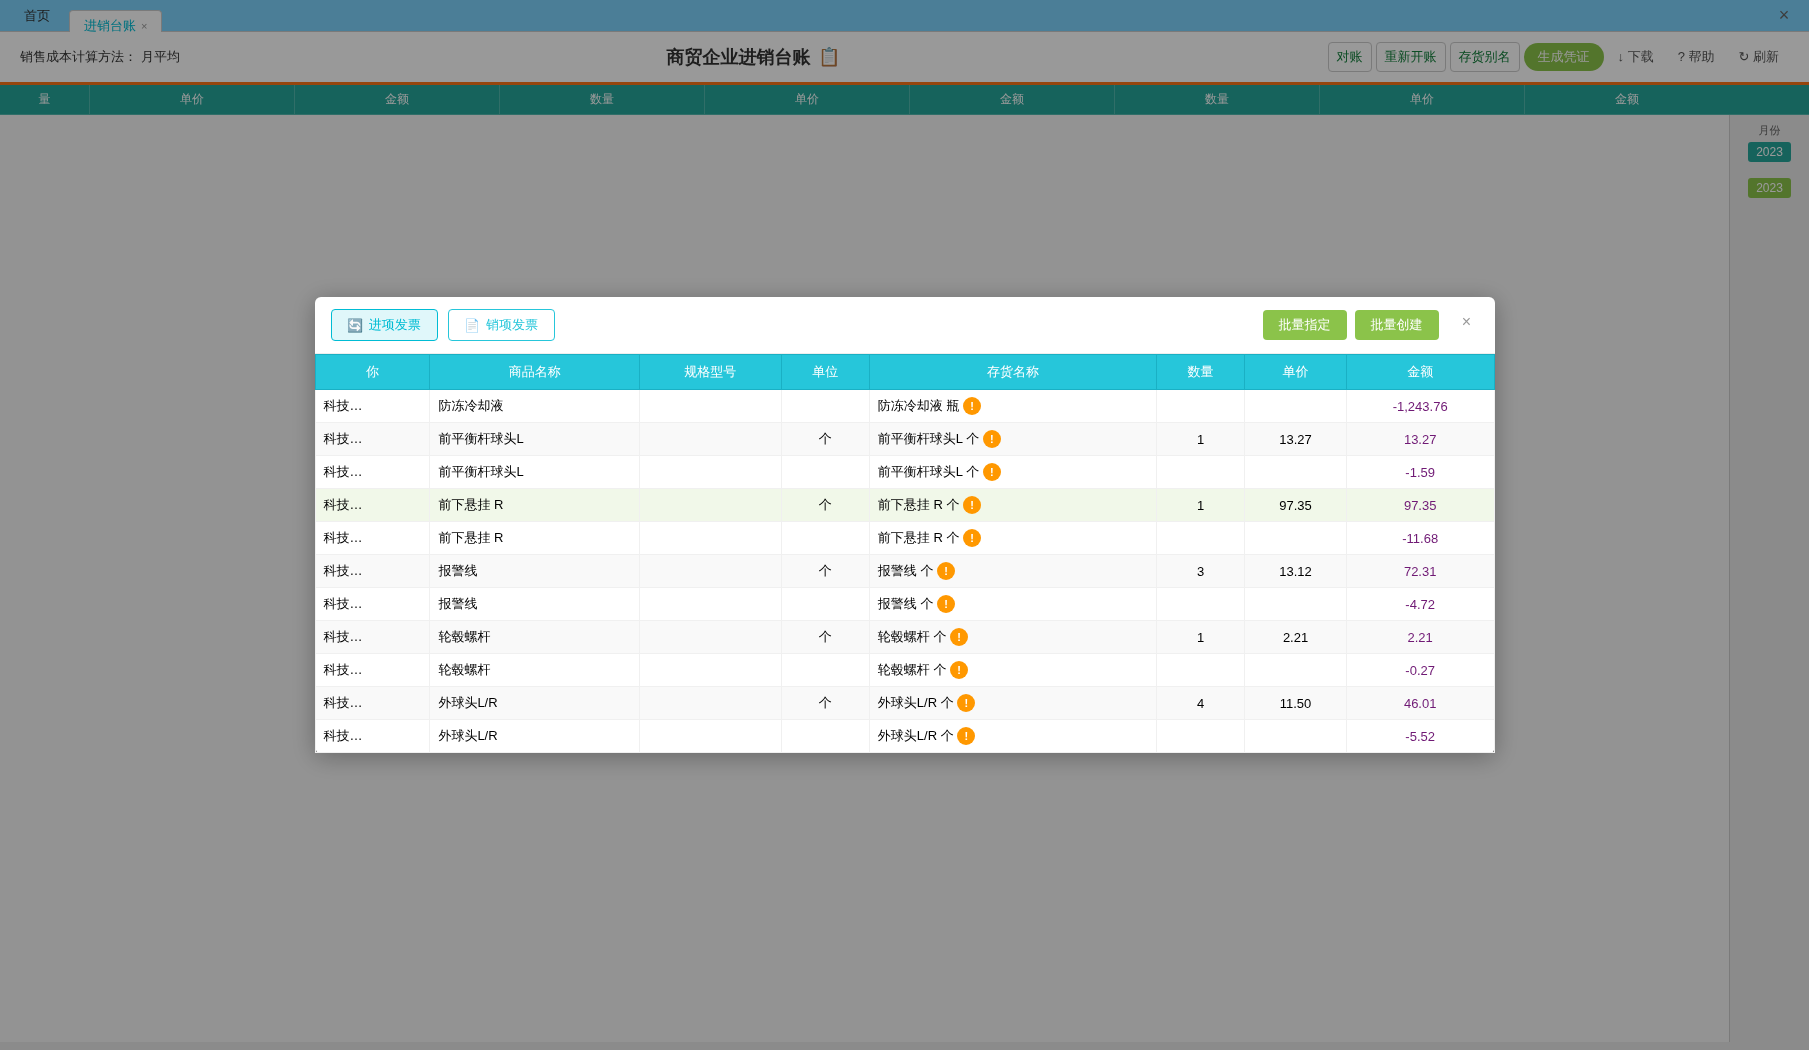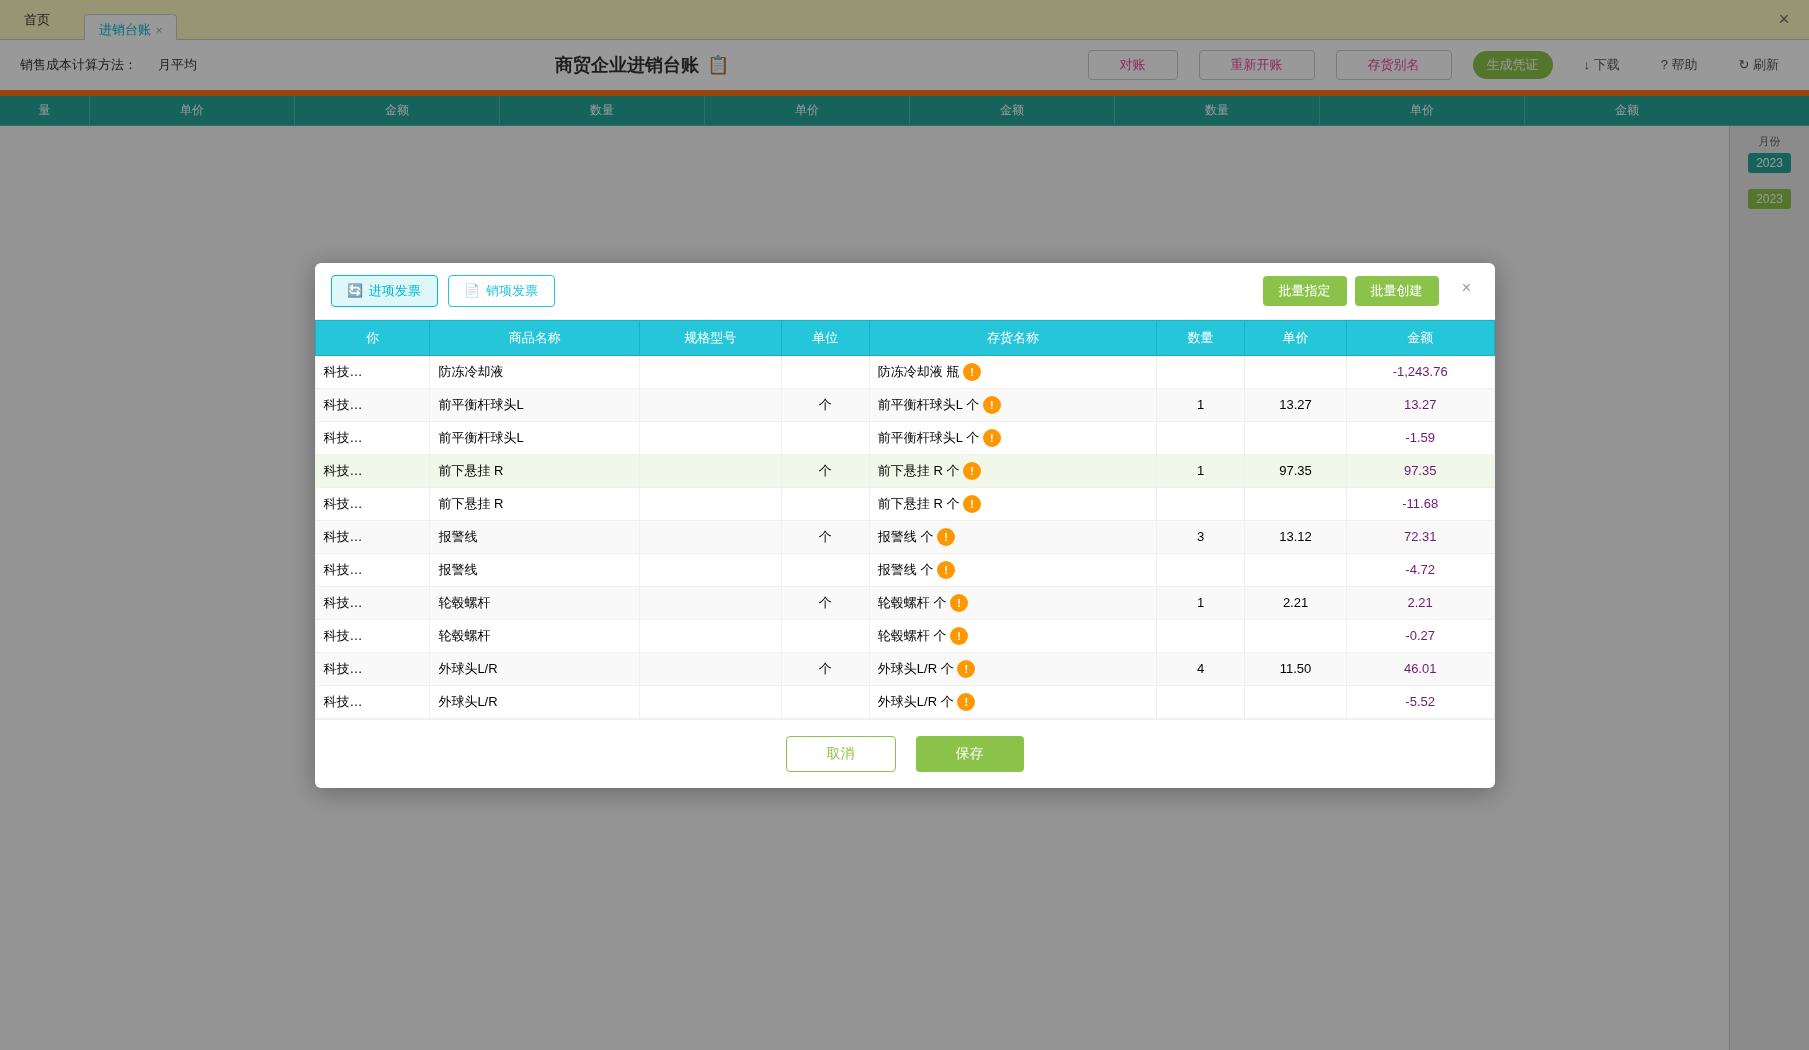--- a/index.html
+++ b/index.html
@@ -1,22 +1,22 @@
 <!DOCTYPE html>
 <html><head>
   <meta charset="utf-8">
   <style>
     * { box-sizing: border-box; margin: 0; padding: 0; }
     body { font-family: "Microsoft YaHei", "SimHei", sans-serif; font-size: 13px; background: #e8e8e8; overflow: hidden; width: 1809px; height: 1050px; }
 
     
     .top-bar {
-      display: flex; align-items: center; height: 40px;
-      background: #fef9c3; border-bottom: 1px solid #ccc;
-      padding: 0 10px; gap: 20px;
+      display: flex; align-items: center; height: 32px;
+      background: #7dd3fc; border-bottom: 1px solid #ccc;
+      padding: 0 10px; gap: 5px;
     }
     .tab-home {
       padding: 6px 14px; font-size: 13px; cursor: pointer; color: #333;
       border: none; background: none;
     }
     .tab-active {
       background: #fff; border: 1px solid #ccc; border-bottom: none;
       border-radius: 4px 4px 0 0; padding: 6px 14px; font-size: 13px;
       color: #00bcd4; display: flex; align-items: center; gap: 5px; margin-top: 20px;
     }
@@ -27,32 +27,32 @@
     }
 
     
     .main-area {
       display: flex; flex-direction: column; height: calc(1050px - 40px);
       background: #f5f5f5;
     }
 
     
     .toolbar {
-      display: flex; align-items: center; padding: 10px 20px; gap: 21px;
-      background: #fff; border-bottom: 6px solid #f97316; justify-content: flex-end;
+      display: flex; align-items: center; padding: 10px 20px; gap: 4px;
+      background: #fff; border-bottom: 3px solid #f97316; justify-content: flex-end;
     }
     .toolbar-label { font-size: 13px; color: #333; }
     .toolbar-value { font-size: 13px; color: #333; }
     .toolbar-title {
       flex: 1; text-align: center; font-size: 18px; font-weight: bold; color: #333;
       display: flex; align-items: center; justify-content: center; gap: 8px;
     }
     .toolbar-btn {
-      padding: 5px 31px; border: 1px solid #ccc; background: #fff; border-radius: 4px;
-      cursor: pointer; font-size: 13px; color: #ec4899;
+      padding: 5px 8px; border: 1px solid #ccc; background: #fff; border-radius: 4px;
+      cursor: pointer; font-size: 13px; color: #15803d;
     }
     .toolbar-btn-primary {
       padding: 5px 14px; border: none; background: #8bc34a; border-radius: 14px;
       cursor: pointer; font-size: 13px; color: #fff;
     }
     .toolbar-icon-btn {
       padding: 5px 10px; border: none; background: none;
       cursor: pointer; font-size: 13px; color: #555;
       display: flex; align-items: center; gap: 4px;
     }
@@ -358,18 +358,14 @@
       <td></td>
       <td class="left">外球头L/R 个 <span class="warn-icon">!</span></td>
       <td></td>
       <td></td>
       <td class="neg-value">-5.52</td>
     </tr>
           </tbody>
       </table>
     </div>
 
-    <div class="modal-footer">
-      <button class="footer-btn-cancel">取消</button>
-      <button class="footer-btn-save">保存</button>
-    </div>
   </div>
 </div>
 
 </body></html>

